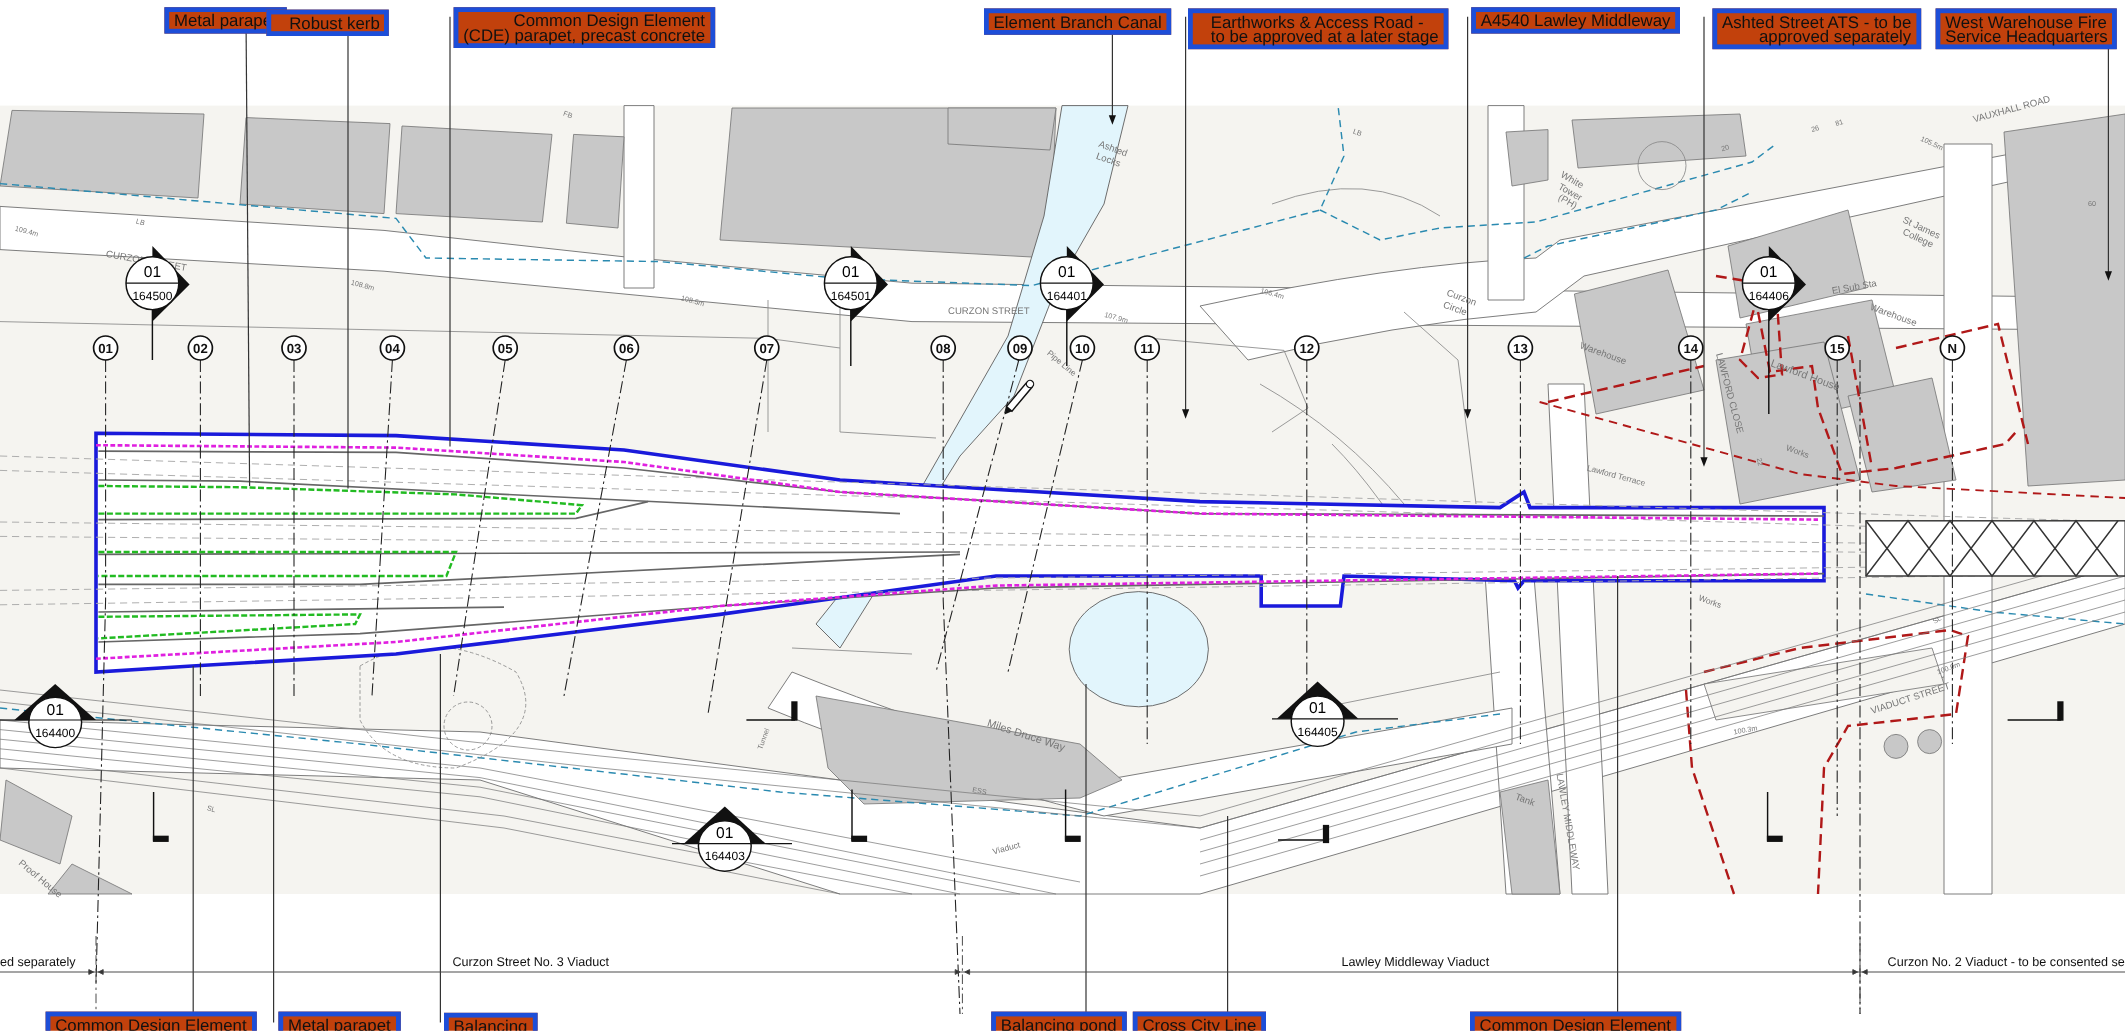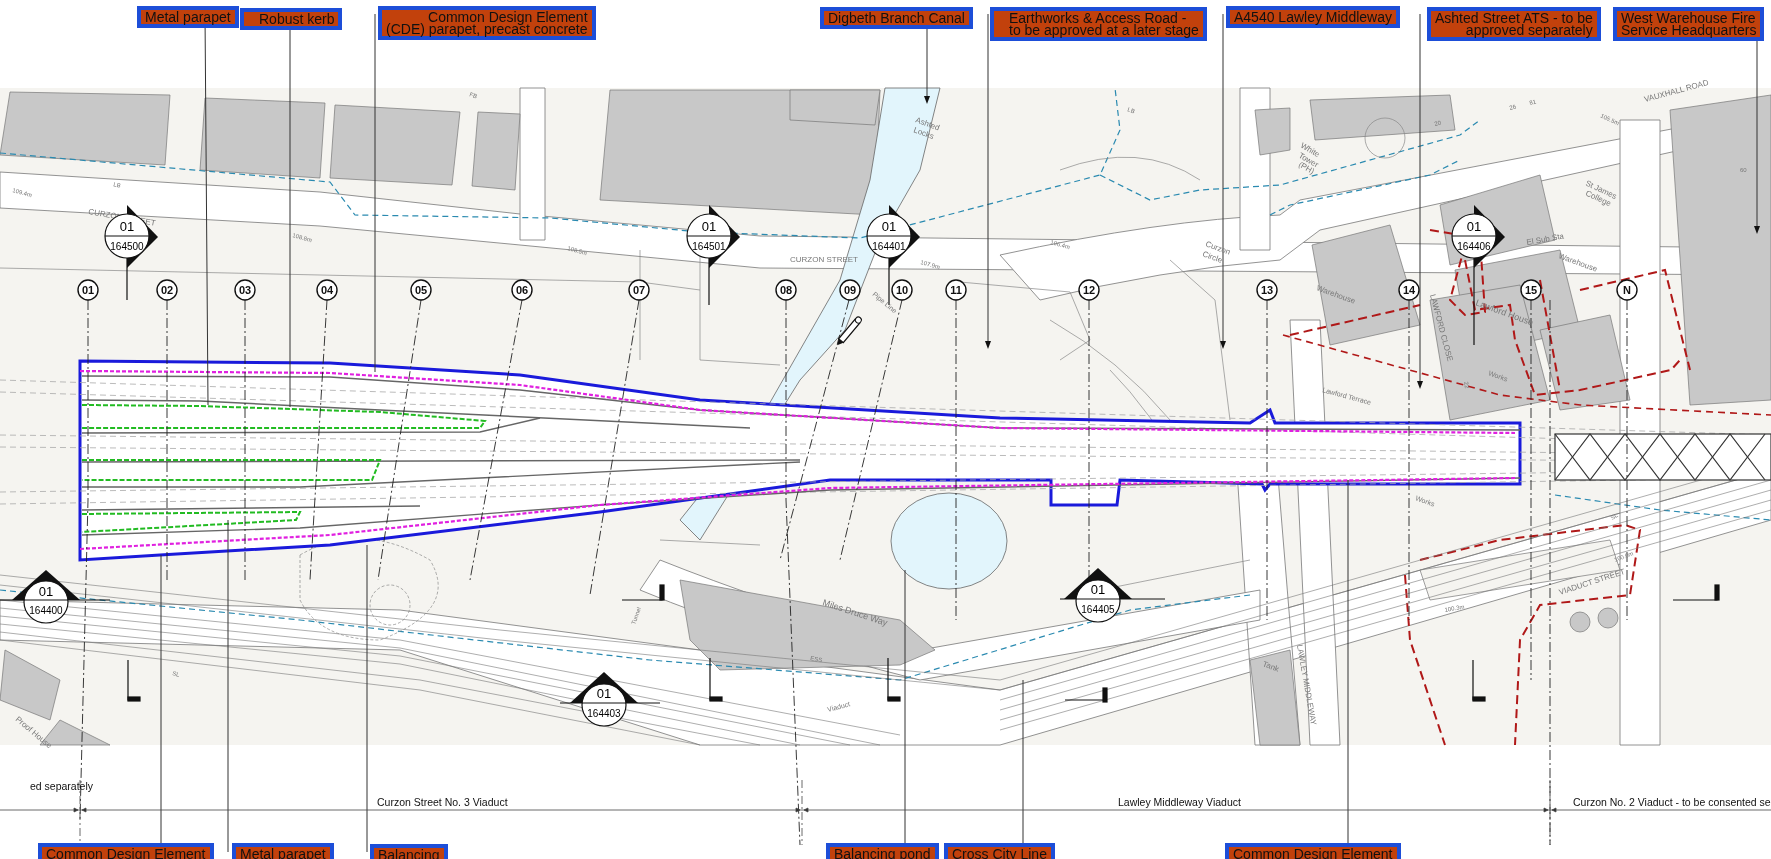--- a/index.html
+++ b/index.html
@@ -403,41 +403,41 @@
   <g fill="#111">
     <path d="M924,96 L927,104 L930,96 Z"></path>
     <path d="M985,341 L988,349 L991,341 Z"></path>
     <path d="M1220,341 L1223,349 L1226,341 Z"></path>
     <path d="M1417,381 L1420,389 L1423,381 Z"></path>
     <path d="M1754,226 L1757,234 L1760,226 Z"></path>
   </g>
 </svg>
 
 <div class="callout" style="left:137px;top:6px;"><span>Metal parapet</span></div>
-<div class="callout" style="left:240px;top:8px;padding-left:15px;"><span>Robust kerb</span></div>
+<div class="callout" style="left:222px;top:8px;padding-left:15px;"><span>Robust kerb</span></div>
 <div class="callout right" style="left:378px;top:6px;">
     <div>Common Design Element</div>
     <div>(CDE) parapet, precast concrete</div>
   </div>
-<div class="callout" style="left:820px;top:7px;"><span>Digbeth Branch Canal</span></div>
+<div class="callout" style="left:820px;top:7px;"><span>Element Branch Canal</span></div>
 <div class="callout" style="left:990px;top:7px;padding-left:15px;">
     <div>Earthworks &amp; Access Road -</div>
     <div>to be approved at a later stage</div>
   </div>
 <div class="callout" style="left:1226px;top:6px;"><span>A4540 Lawley Middleway</span></div>
 <div class="callout right" style="left:1427px;top:7px;">
     <div>Ashted Street ATS - to be</div>
     <div>approved separately</div>
   </div>
 <div class="callout" style="left:1613px;top:7px;">
     <div>West Warehouse Fire</div>
     <div>Service Headquarters</div>
   </div>
 
-<div class="seg-label" style="left:0px;top:780px;padding-left:30px;">ed separately</div>
+<div class="seg-label" style="left:0px;top:796px;">ed separately</div>
 <div class="seg-label" style="left:377px;top:796px;">Curzon Street No. 3 Viaduct</div>
 <div class="seg-label" style="left:1118px;top:796px;text-align:center;">Lawley Middleway Viaduct</div>
 <div class="seg-label" style="left:1573px;top:796px;">Curzon No. 2 Viaduct - to be consented separately</div>
 
 <div class="callout" style="left:38px;top:843px;"><span>Common Design Element</span></div>
 <div class="callout" style="left:232px;top:843px;"><span>Metal parapet</span></div>
 <div class="callout" style="left:370px;top:844px;"><span>Balancing</span></div>
 <div class="callout" style="left:826px;top:843px;"><span>Balancing pond</span></div>
 <div class="callout" style="left:944px;top:843px;"><span>Cross City Line</span></div>
 <div class="callout" style="left:1225px;top:843px;"><span>Common Design Element</span></div>

